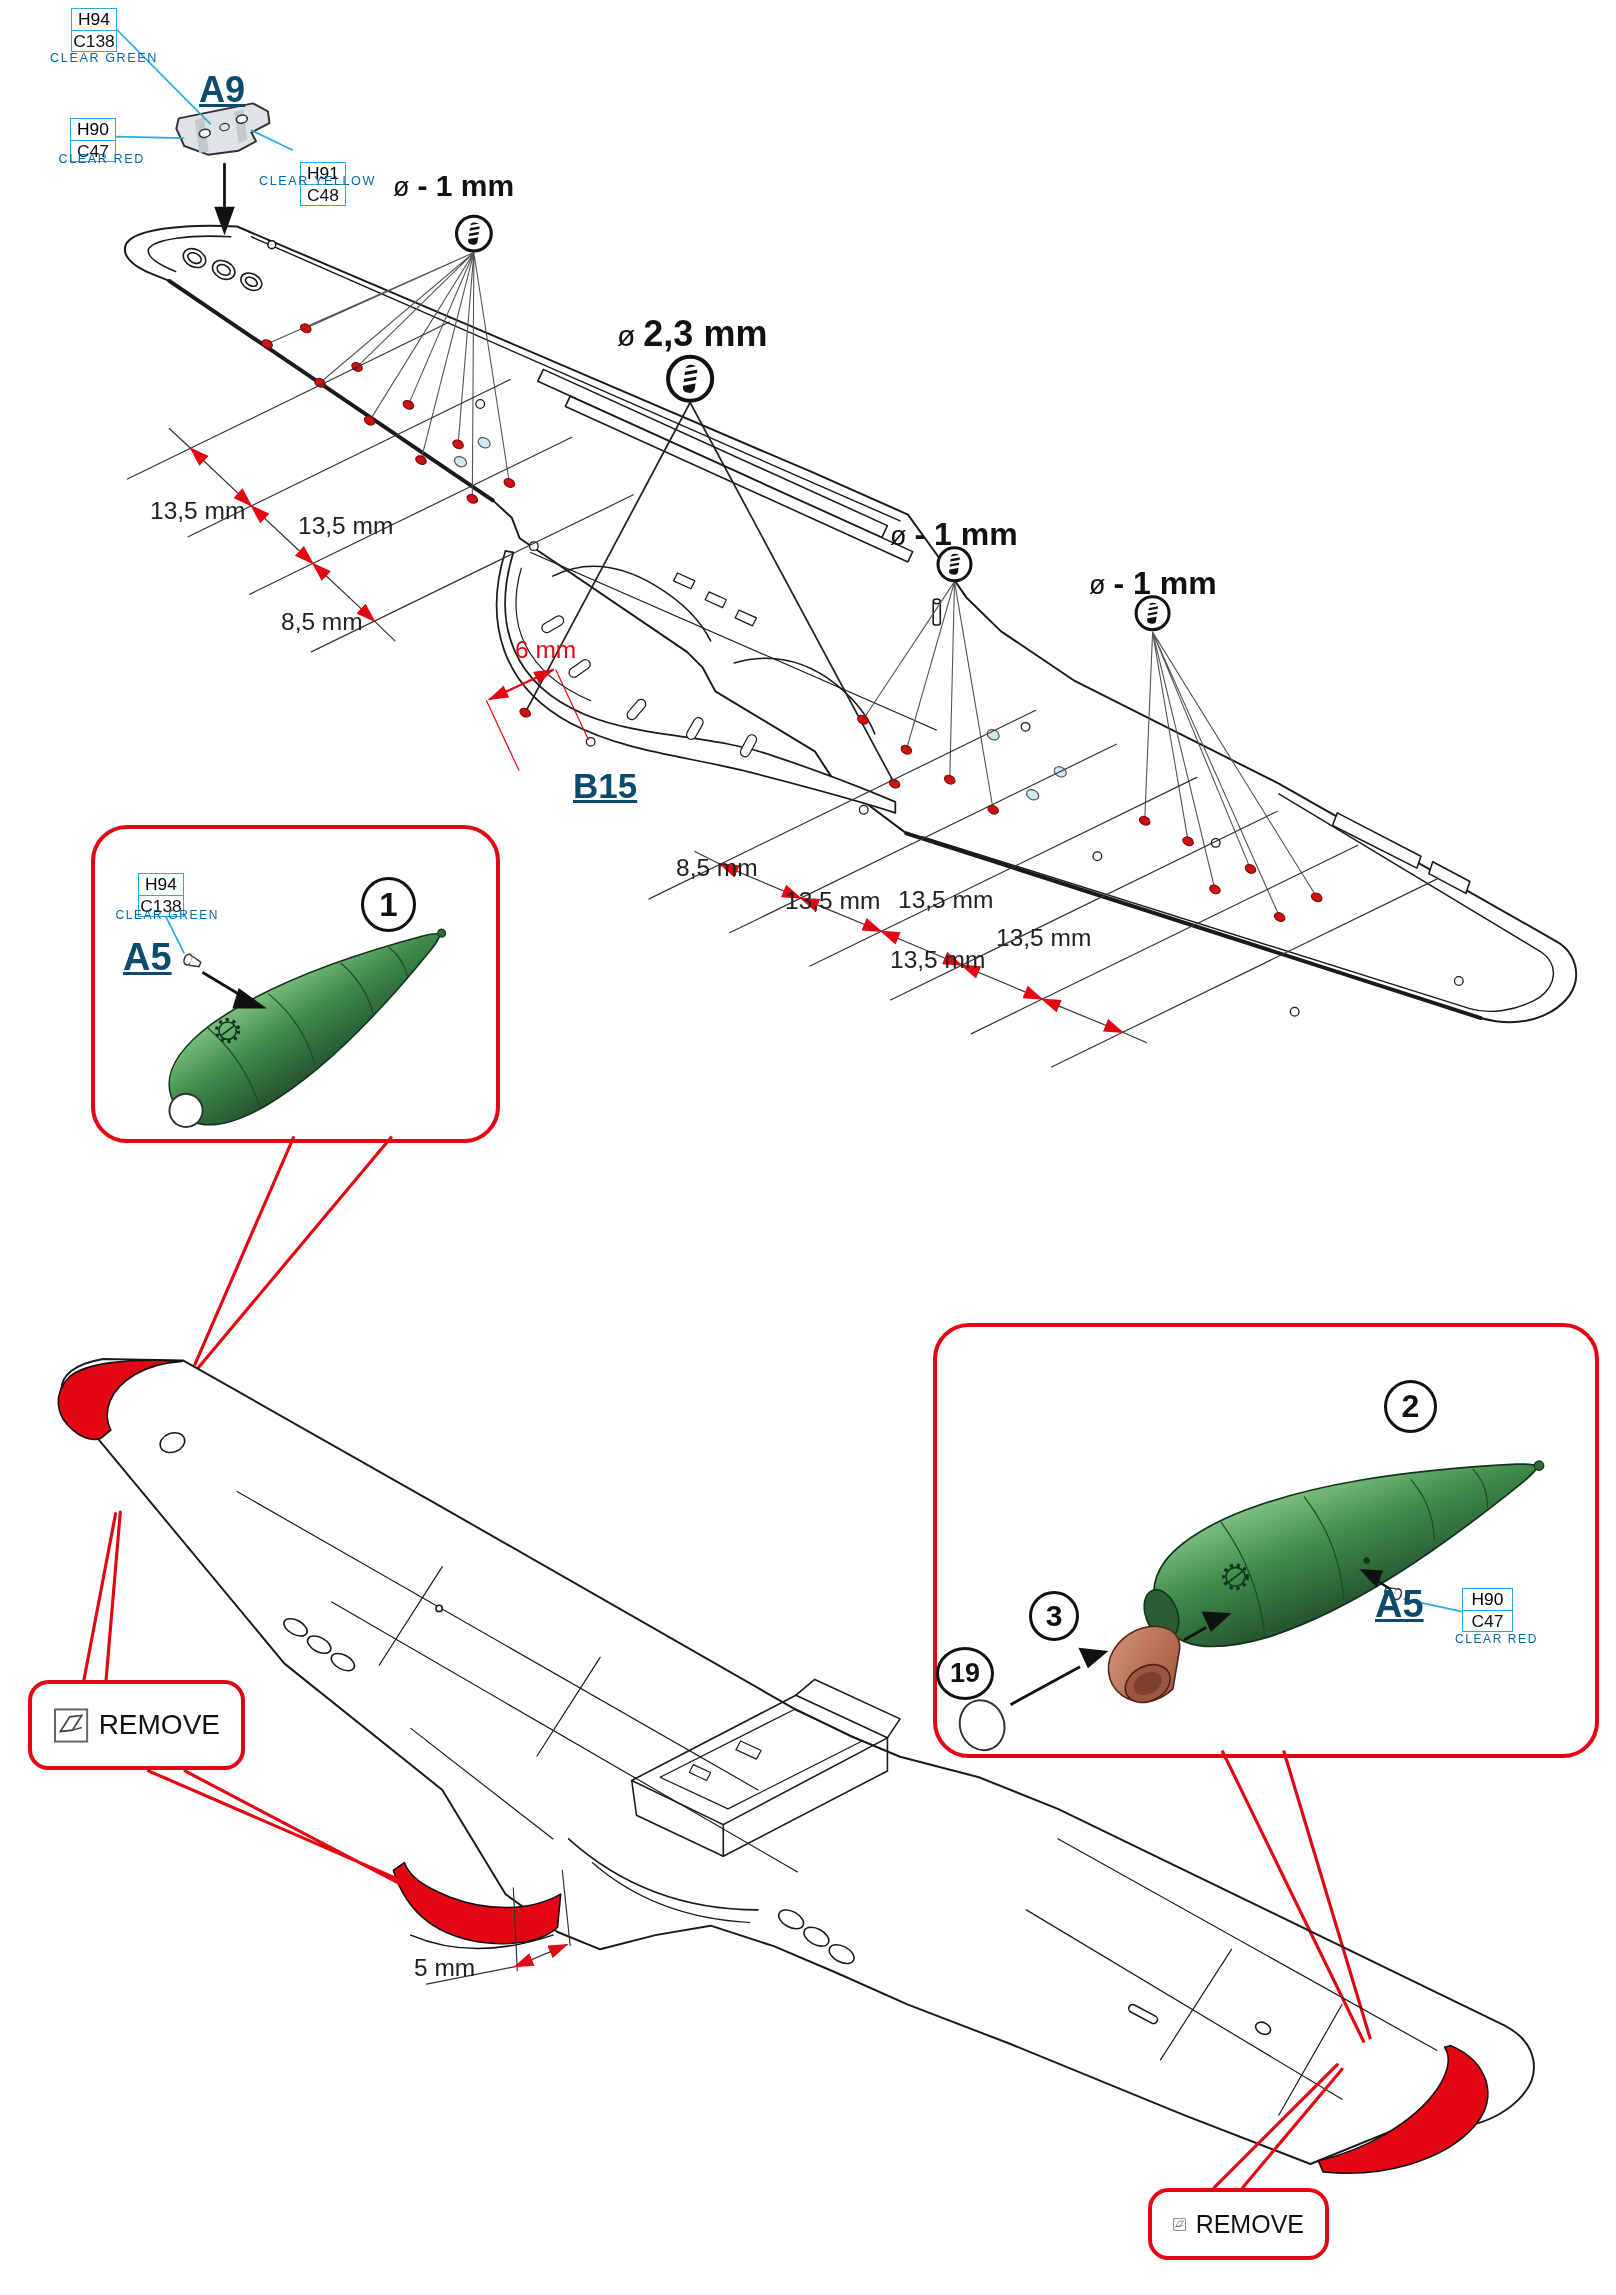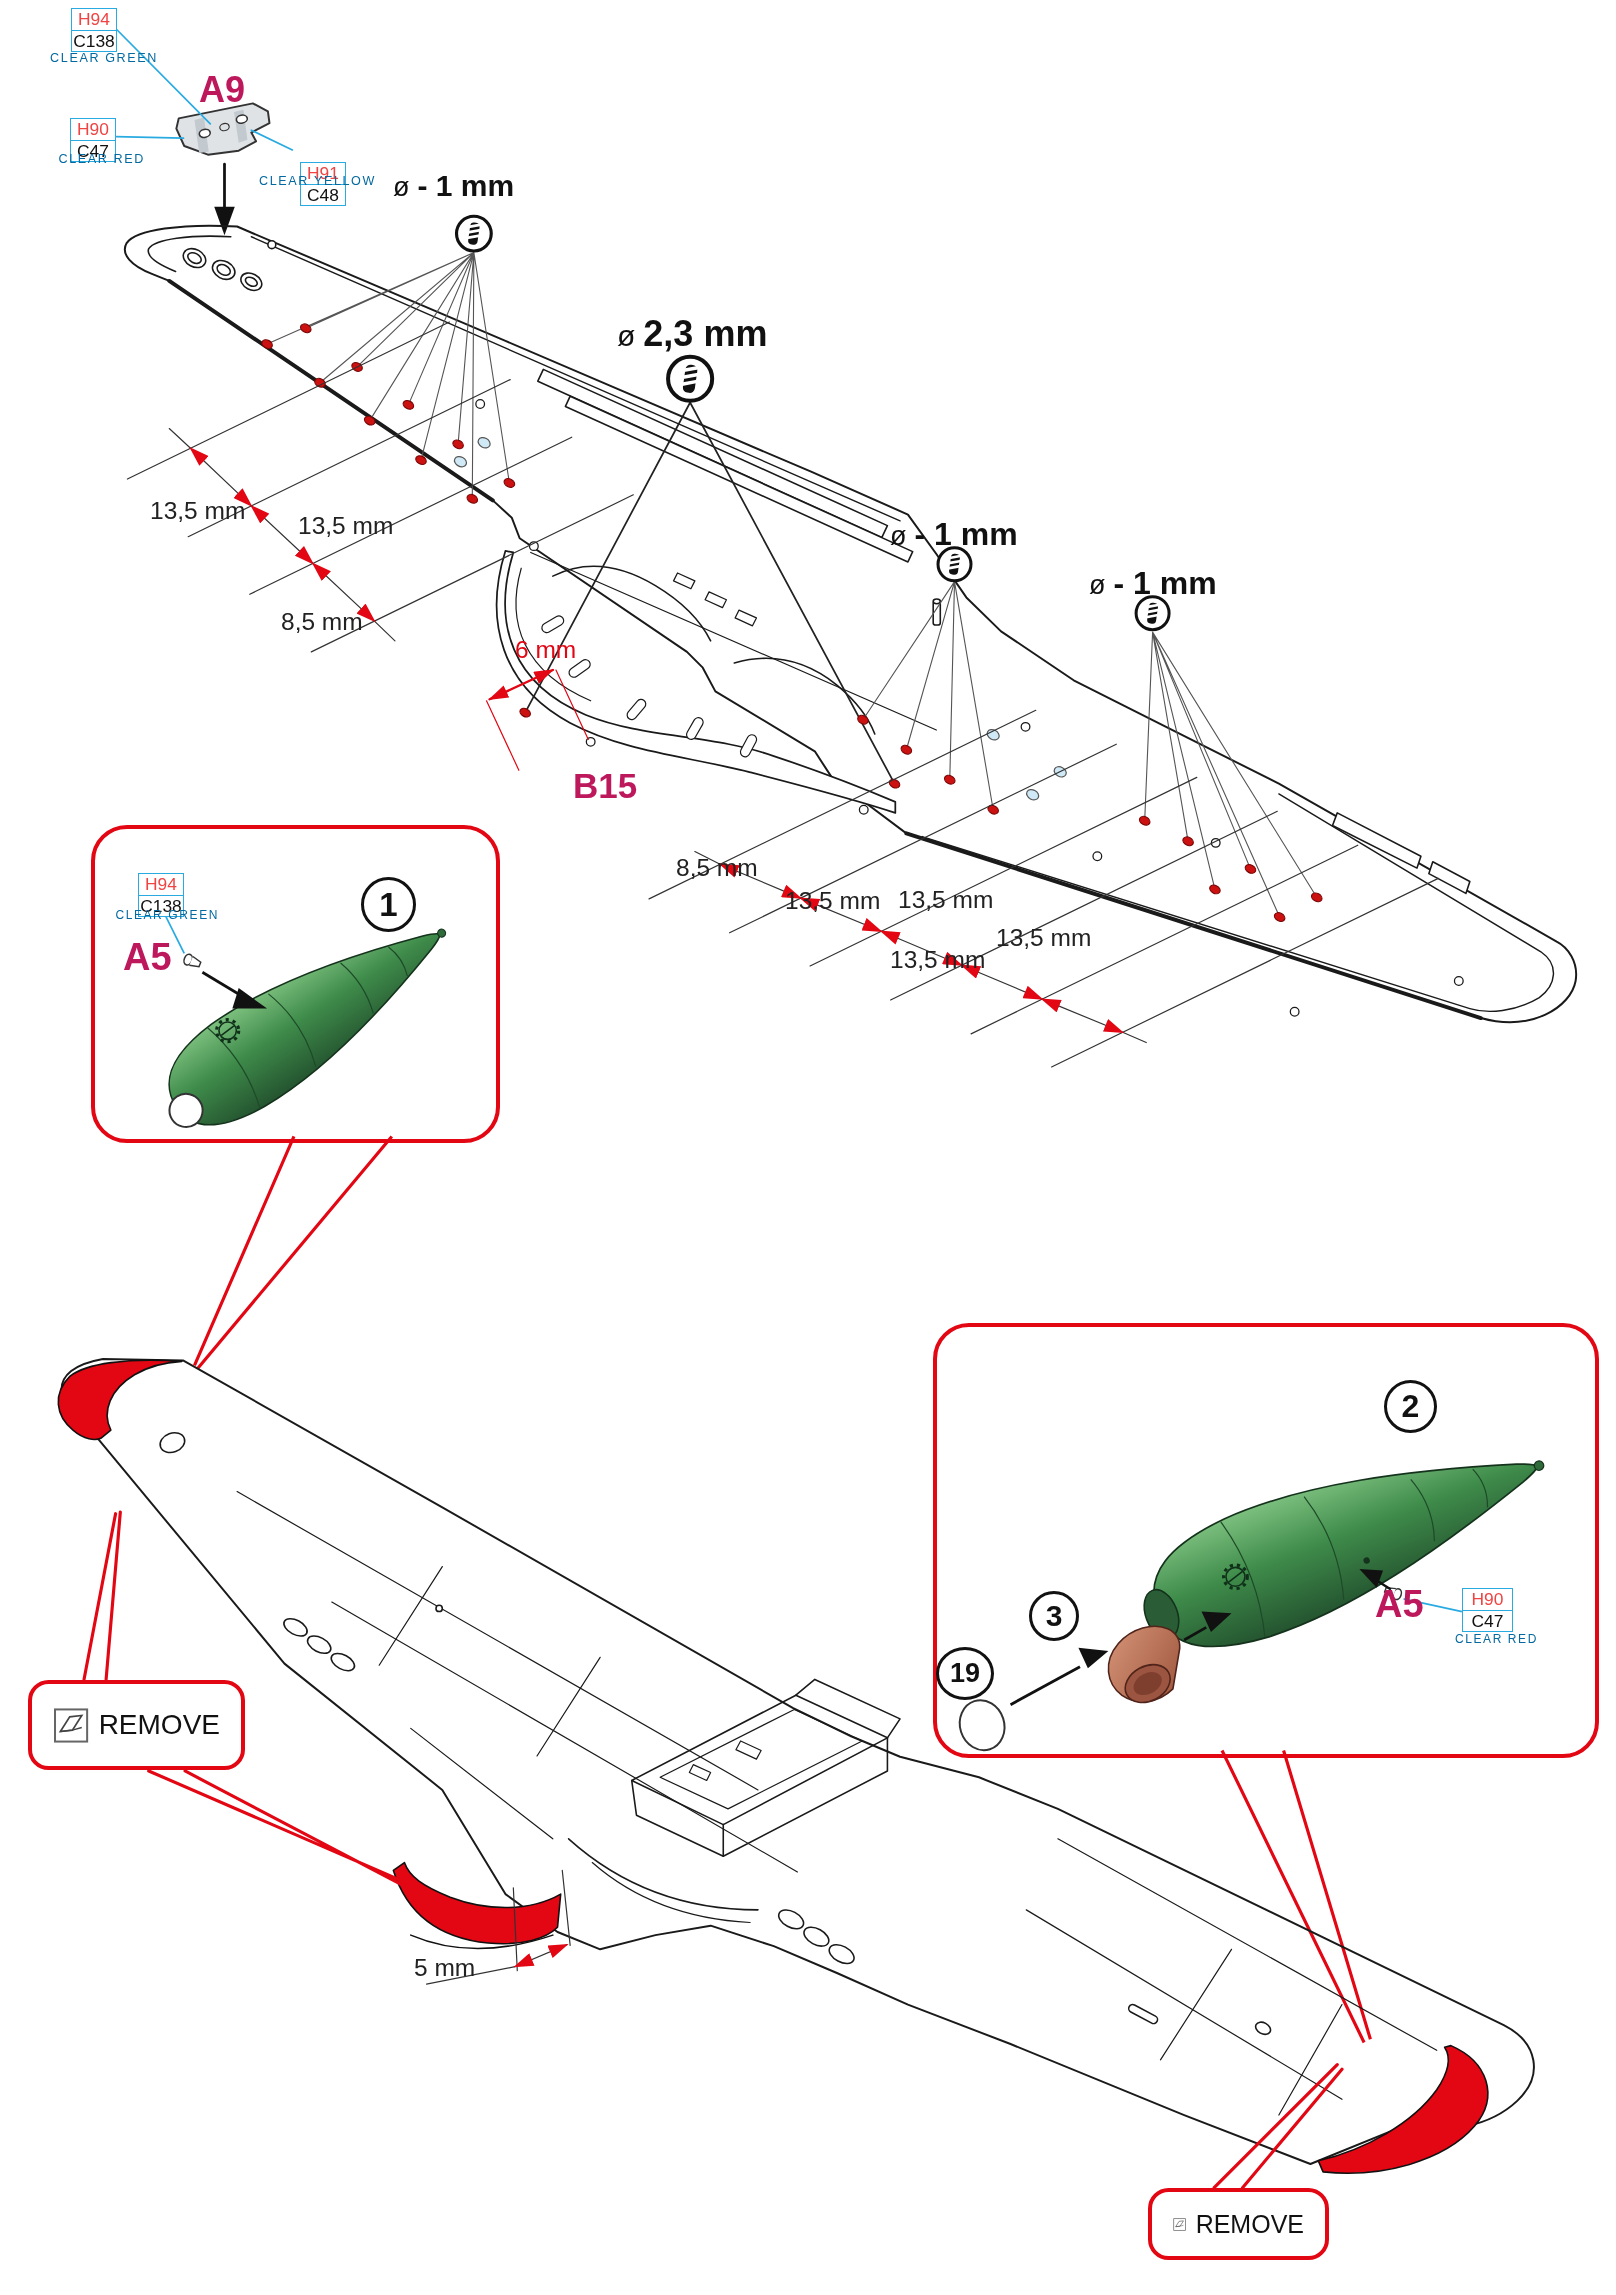--- a/index.html
+++ b/index.html
@@ -3,25 +3,25 @@
 <meta charset="utf-8">
 <style>
   html,body{margin:0;padding:0;background:#888;}
   .page{position:relative;width:1617px;height:2295px;background:#fff;
         font-family:"Liberation Sans",sans-serif;overflow:hidden;margin:0 auto;}
   svg.art{position:absolute;left:0;top:0;width:1617px;height:2295px;}
 
   
   .paintbox{position:absolute;width:46px;text-align:center;}
   .paintbox .row{border:1.6px solid #29abe2;background:#fff;font-size:17.4px;line-height:20.5px;}
-  .paintbox .row.h{color:#ef4444;}
+  .paintbox .row.h{color:#000000;}
   .paintbox .row.c{color:#111;border-top:none;}
   .paintcap{position:absolute;font-size:12.6px;letter-spacing:1.6px;color:#0369a1;text-align:right;}
 
-  .partlabel{position:absolute;font-weight:bold;color:#be185d;}
+  .partlabel{position:absolute;font-weight:bold;color:#0c4a6e;text-decoration:underline;}
   .measure{position:absolute;font-size:24.5px;color:#222;}
   .measure.red{color:#e30613;}
 
   .drill-label{position:absolute;display:flex;align-items:baseline;gap:8px;color:#111;}
   .drill-label .dia{font-size:27px;}
   .drill-label .dsize{font-weight:bold;}
 
   .badge{position:absolute;background:#fff;border:3.2px solid #111;border-radius:50%;
          display:flex;align-items:center;justify-content:center;font-weight:bold;color:#111;}
 

